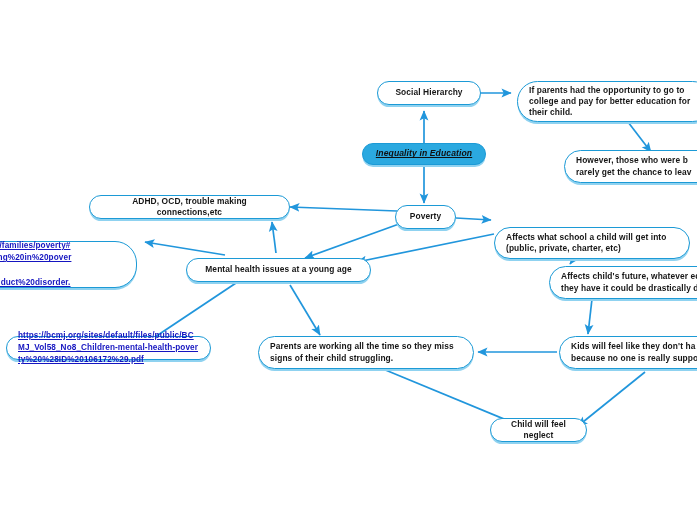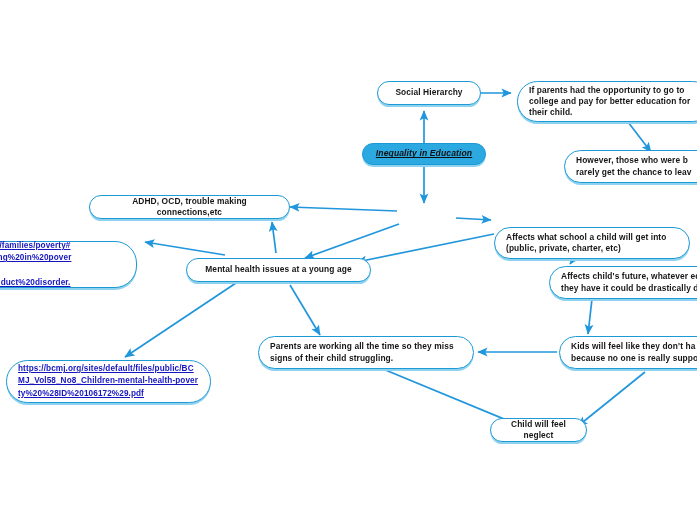--- a/index.html
+++ b/index.html
@@ -100,20 +100,23 @@
   </svg>
 
   <div class="node root center" style="left:362px; top:143px; width:124px; height:22px;">
     <span class="txt">Inequality in Education</span>
   </div>
 
   <div class="node center" style="left:377px; top:81px; width:104px; height:24px;">
     <span class="txt">Social Hierarchy</span>
   </div>
 
+  <div class="node center" style="left:395px; top:205px; width:61px; height:24px;">
+    <span class="txt">Poverty</span>
+  </div>
 
   <div class="node" style="left:517px; top:81px; width:196px; height:41px;">
     <span class="txt">If parents had the opportunity to go to college and pay for better education for their child.</span>
   </div>
 
   <div class="node" style="left:564px; top:150px; width:175px; height:33px; white-space:pre-line;">
     <span class="txt">However, those who were b
 rarely get the chance to leav</span>
   </div>
 
@@ -134,21 +137,21 @@
     <span class="txt">Mental health issues at a young age</span>
   </div>
 
   <div class="node link" style="left:-48px; top:241px; width:185px; height:47px; white-space:pre-line;">
     <span class="txt">pa.org/pi/families/poverty#
 n%20living%20in%20pover
 
 d%20conduct%20disorder.</span>
   </div>
 
-  <div class="node link" style="left:6px; top:360px; width:205px; height:43px;">
+  <div class="node link" style="left:6px; top:336px; width:205px; height:24px;">
     <span class="txt">https://bcmj.org/sites/default/files/public/BCMJ_Vol58_No8_Children-mental-health-poverty%20%28ID%20106172%29.pdf</span>
   </div>
 
   <div class="node" style="left:559px; top:336px; width:177px; height:33px; white-space:pre-line;">
     <span class="txt">Kids will feel like they don't ha
 because no one is really suppo</span>
   </div>
 
   <div class="node" style="left:258px; top:336px; width:216px; height:33px;">
     <span class="txt">Parents are working all the time so they miss signs of their child struggling.</span>

